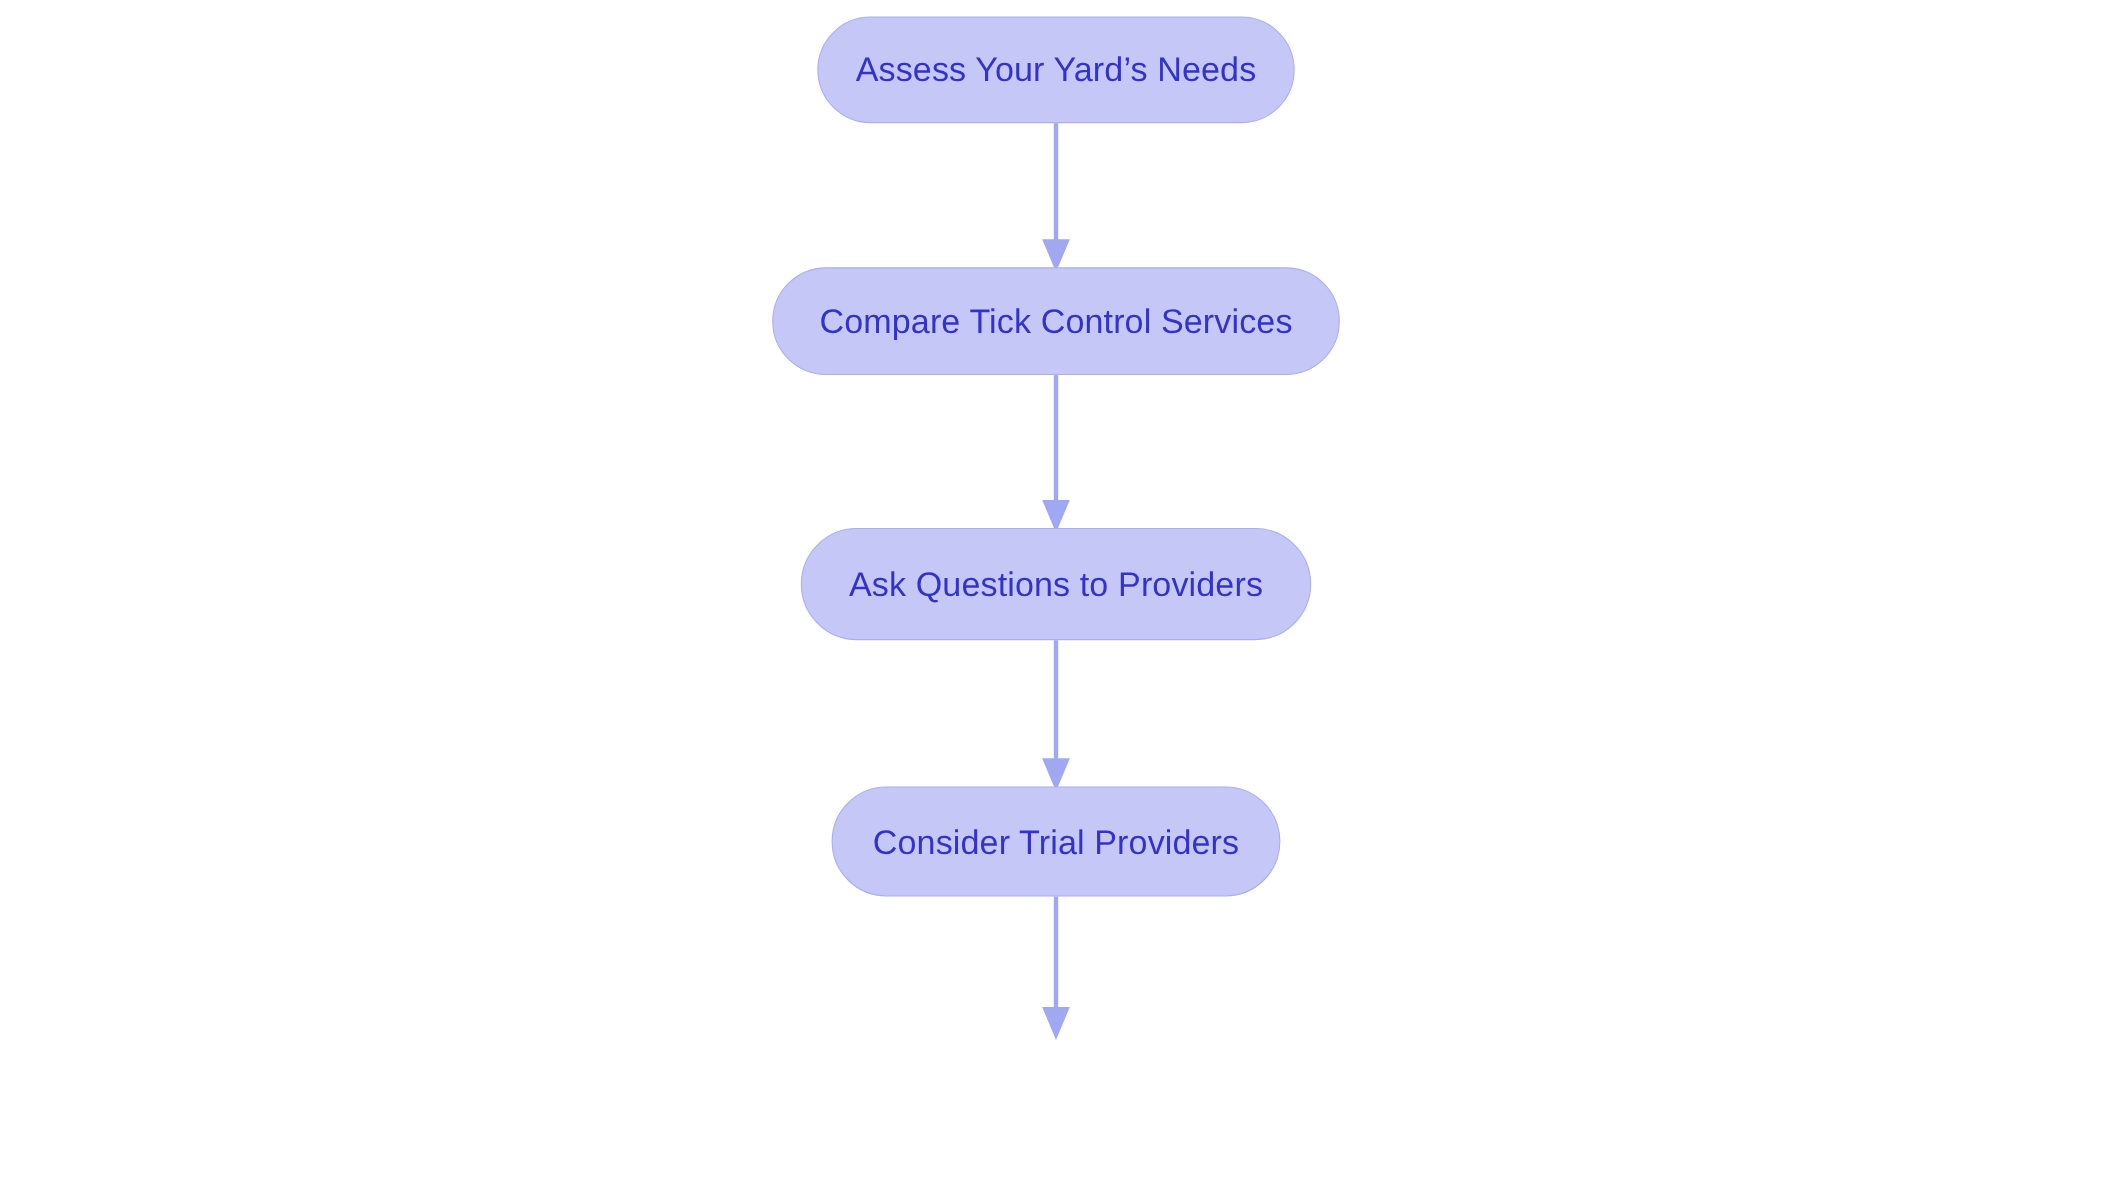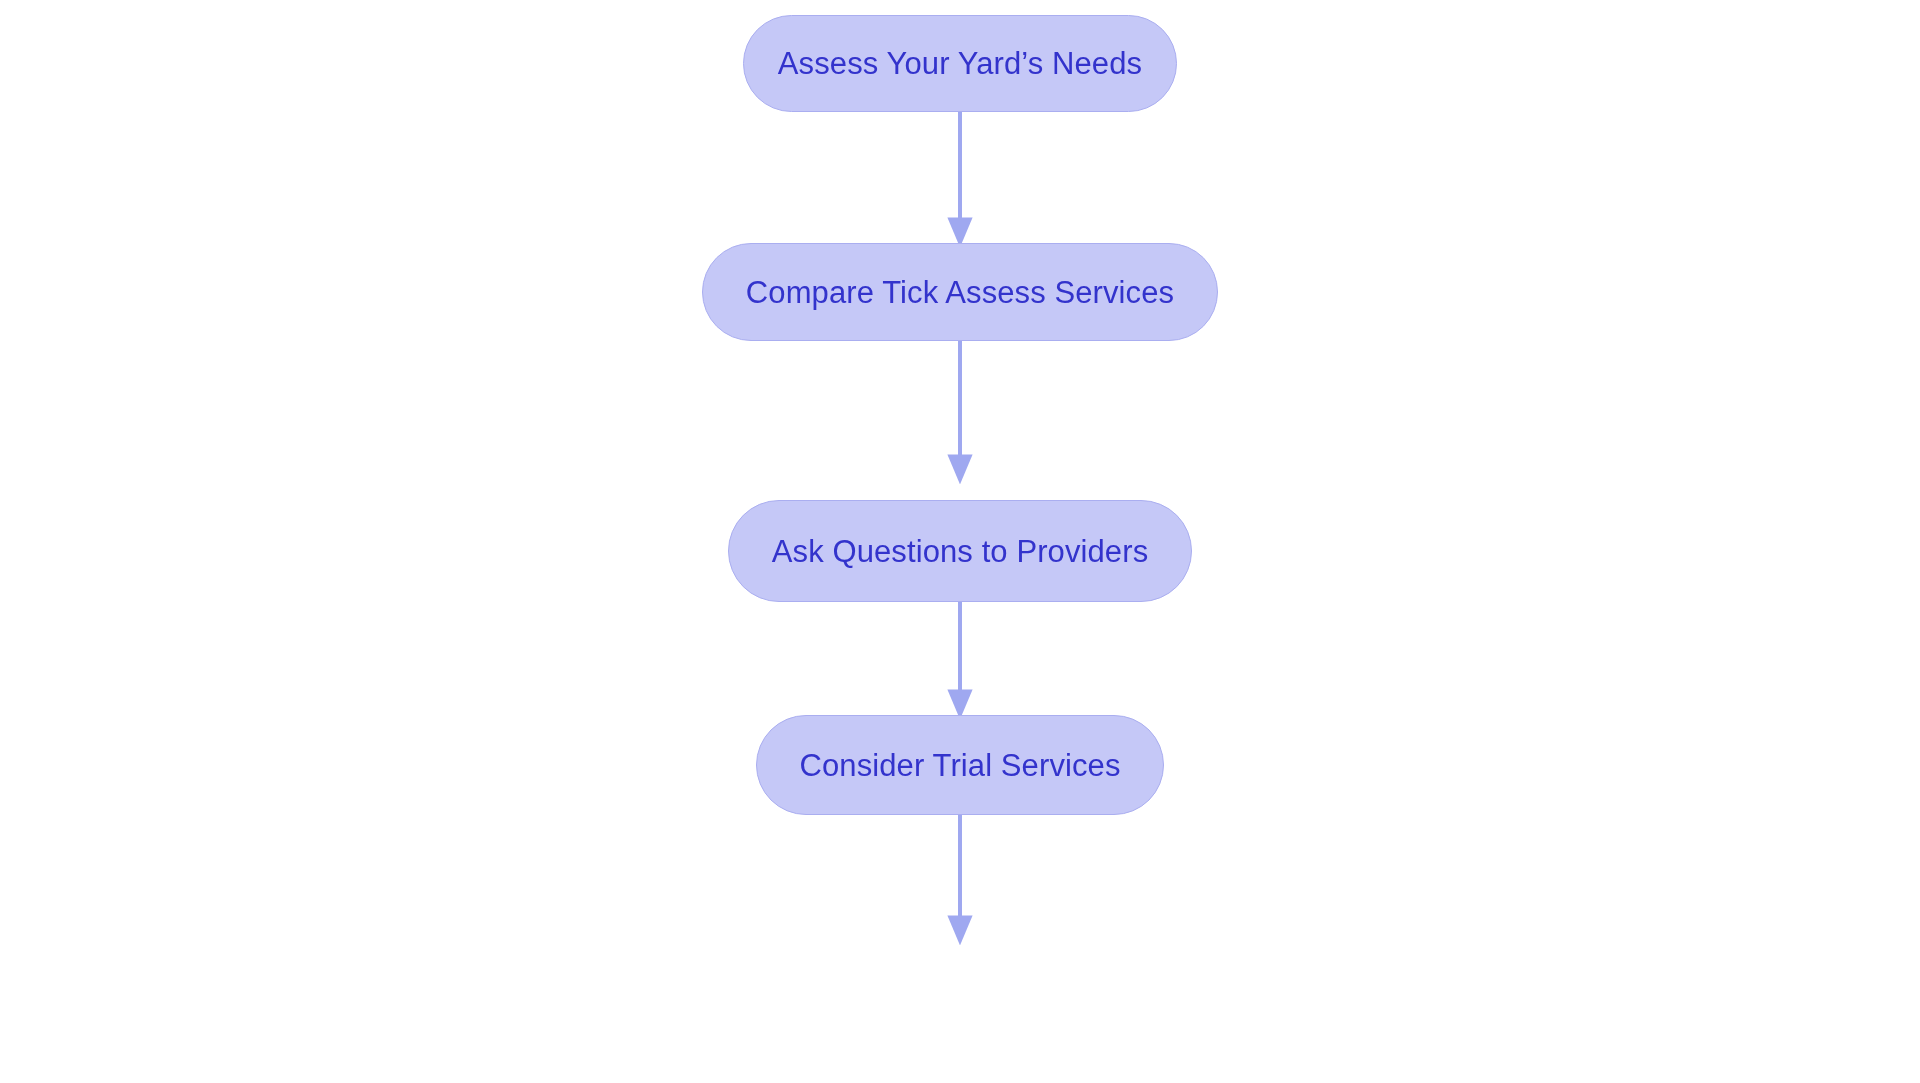--- a/index.html
+++ b/index.html
@@ -85,26 +85,26 @@
     <line x1="960" y1="815" x2="960" y2="917" stroke="#9fa8f0" stroke-width="4" marker-end="url(#arrowhead)"></line>
   </svg>
 
   <div id="node-layer">
 
     <div class="node" style="left:960px; top:15px; width:434px; height:97px;">
       <span class="node-label">Assess Your Yard’s Needs</span>
     </div>
 
     <div class="node" style="left:960px; top:243px; width:516px; height:98px;">
-      <span class="node-label">Compare Tick Assess Services</span>
+      <span class="node-label">Compare Tick Control Services</span>
     </div>
 
-    <div class="node" style="left:960px; top:480px; width:464px; height:102px;margin-top:20px;">
+    <div class="node" style="left:960px; top:480px; width:464px; height:102px;">
       <span class="node-label">Ask Questions to Providers</span>
     </div>
 
     <div class="node" style="left:960px; top:715px; width:408px; height:100px;">
-      <span class="node-label">Consider Trial Services</span>
+      <span class="node-label">Consider Trial Providers</span>
     </div>
 
 
   </div>
 </div>
 
 </body></html>

